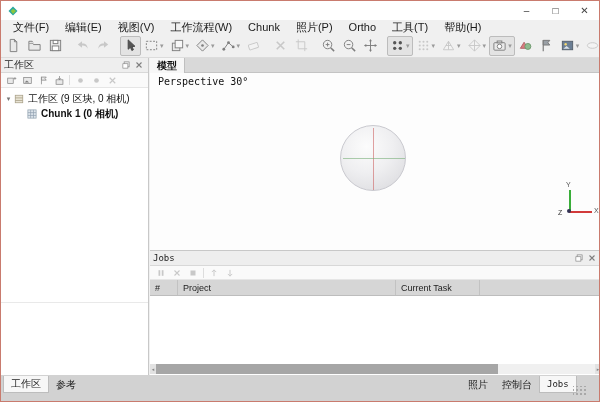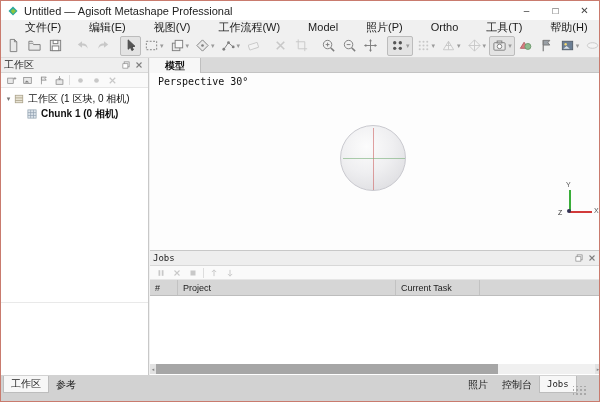--- a/index.html
+++ b/index.html
@@ -5,21 +5,21 @@
   html,body{margin:0;padding:0;background:#888;}
   *{box-sizing:border-box;font-family:"Liberation Sans","DejaVu Sans",sans-serif;}
   #window{position:relative;width:600px;height:402px;background:#f0f0f0;border:1px solid #c97b6e;overflow:hidden;}
   
   #titlebar{position:absolute;left:0;top:0;width:100%;height:19px;background:#ffffff;display:flex;align-items:center;}
   #app-icon{width:12px;height:12px;margin:0 5px 0 6px;flex:0 0 auto;}
   #title-text{font-size:11px;color:#222;white-space:nowrap;}
   #win-controls{position:absolute;right:0;top:0;height:19px;display:flex;}
   .win-btn{width:29px;height:19px;display:flex;align-items:center;justify-content:center;font-size:10px;color:#444;}
   
-  #menubar{position:absolute;left:0;top:19px;width:100%;height:14px;background:#f0f0f0;display:flex;align-items:center;padding-left:16px;gap:12px;}
+  #menubar{position:absolute;left:0;top:19px;width:100%;height:14px;background:#f0f0f0;display:flex;align-items:center;padding-left:4px;}
   .menu-item{font-size:11px;color:#1a1a1a;padding:0 8px;line-height:14px;white-space:nowrap;}
   
   #toolbar{position:absolute;left:0;top:33px;width:100%;height:24px;background:#f0f0f0;border-bottom:1px solid #dcdcdc;display:flex;align-items:center;overflow:hidden;}
   .tb-grip{width:6px;height:18px;margin:0 1px;background-image:radial-gradient(circle,#b0b0b0 1px,transparent 1.2px);background-size:3px 3px;}
   .tb-btn{height:20px;display:flex;align-items:center;justify-content:center;padding:0 2px;border:1px solid transparent;border-radius:2px;}
   .tb-btn.active{border-color:#bcbcbc;background:#e3e3e3;}
   .tb-sep{width:1px;height:16px;background:#d2d2d2;margin:0 3px;}
   .dd{font-size:7px;color:#9a9a9a;margin-left:1px;}
   
   #ws-panel{position:absolute;left:0;top:57px;width:148px;height:317px;background:#ffffff;border-right:1px solid #c8c8c8;}
@@ -31,21 +31,21 @@
   .mini-btn{width:16px;height:14px;display:flex;align-items:center;justify-content:center;}
   .mini-sep{width:1px;height:10px;background:#ddd;margin:0 2px;}
   #ws-tree{padding-top:3px;}
   .tree-row{display:flex;align-items:center;height:15px;font-size:10px;color:#111;white-space:nowrap;}
   .tree-row .twisty{width:9px;font-size:7px;color:#777;text-align:center;}
   .tree-row .node-icon{margin-right:3px;flex:0 0 auto;}
   .tree-row.bold{font-weight:bold;}
   #ws-divider{position:absolute;left:0;top:244px;width:100%;height:1px;background:#e9e9e9;}
   
   #model-tabstrip{position:absolute;left:149px;top:57px;width:451px;height:15px;background:#d9d9d9;border-bottom:1px solid #c4c4c4;}
-  #model-tab{position:absolute;left:0;top:0;height:15px;padding:0 15px;background:#f7f7f7;border-right:1px solid #bfbfbf;font-size:10px;font-weight:bold;color:#111;display:flex;align-items:center;}
+  #model-tab{position:absolute;left:0;top:0;height:15px;padding:0 7px;background:#f7f7f7;border-right:1px solid #bfbfbf;font-size:10px;font-weight:bold;color:#111;display:flex;align-items:center;}
   #viewport{position:absolute;left:149px;top:72px;width:451px;height:177px;background:#fdfdfd;overflow:hidden;}
   #proj-label{position:absolute;left:8px;top:3px;font-family:"DejaVu Sans Mono",monospace;font-size:10px;color:#111;}
   #trackball{position:absolute;left:190px;top:52px;width:66px;height:66px;border-radius:50%;
     background:radial-gradient(circle at 40% 32%,#fcfcfc 0%,#efeff1 45%,#e2e2e5 75%,#d6d6da 100%);
     border:1px solid #c9c9cf;}
   #tb-vline{position:absolute;left:32px;top:2px;width:1px;height:62px;}
   #tb-hline{position:absolute;left:2px;top:32px;width:62px;height:1px;}
   #axis-gizmo{position:absolute;left:405px;top:108px;width:44px;height:36px;font-family:"DejaVu Sans Mono",monospace;}
   #axis-y-line{position:absolute;left:14px;top:9px;width:2px;height:23px;}
   #axis-x-line{position:absolute;left:14px;top:30px;width:23px;height:2px;}
@@ -75,34 +75,33 @@
 </head>
 <body>
 
 <div id="window">
 
   <div id="titlebar">
     <svg id="app-icon" viewBox="0 0 16 16">
       <path d="M2 8 L8 2 L14 8 L8 14 Z" fill="#2aa7a0"></path>
       <path d="M8 5 L12 8 L8 12 L5 8 Z" fill="#8dc63f"></path>
     </svg>
-    <span id="title-text">Untitled — Agisoft Metashape Professional</span>
     <div id="win-controls">
         <div class="win-btn">–</div>
         <div class="win-btn">□</div>
         <div class="win-btn">✕</div>
       </div>
   </div>
 
   <div id="menubar">
       <div class="menu-item">文件(F)</div>
       <div class="menu-item">编辑(E)</div>
       <div class="menu-item">视图(V)</div>
       <div class="menu-item">工作流程(W)</div>
-      <div class="menu-item">Model</div>
+      <div class="menu-item">Chunk</div>
       <div class="menu-item">照片(P)</div>
       <div class="menu-item">Ortho</div>
       <div class="menu-item">工具(T)</div>
       <div class="menu-item">帮助(H)</div>
     </div>
 
   <div id="toolbar">
     <div class="tb-grip"></div>
   <div class="tb-btn">
         <span>
@@ -410,21 +409,21 @@
       </div>
     <div id="ws-tree">
         <div class="tree-row" style="padding-left: 3px;">
           <span class="twisty">▾</span>
           <span class="node-icon">
             <svg width="12" height="12" viewBox="0 0 16 16">
               <rect x="3" y="3" width="10" height="10" fill="#e8e3d4" stroke="#a89f86"></rect>
               <path d="M3 6.5h10 M3 10h10" stroke="#a89f86"></path>
             </svg>
           </span>
-          <span>工作区 (1 区块, 0 相机)</span>
+          <span>工作区 (9 区块, 0 相机)</span>
         </div>
         <div class="tree-row bold" style="padding-left: 16px;">
           <span class="twisty"></span>
           <span class="node-icon">
             <svg width="12" height="12" viewBox="0 0 16 16">
               <rect x="2.5" y="2.5" width="11" height="11" fill="#dfe6ec" stroke="#93a3b1"></rect>
               <path d="M2.5 6.2h11 M2.5 9.9h11 M6.2 2.5v11 M9.9 2.5v11" stroke="#93a3b1"></path>
             </svg>
           </span>
           <span>Chunk 1 (0 相机)</span>

